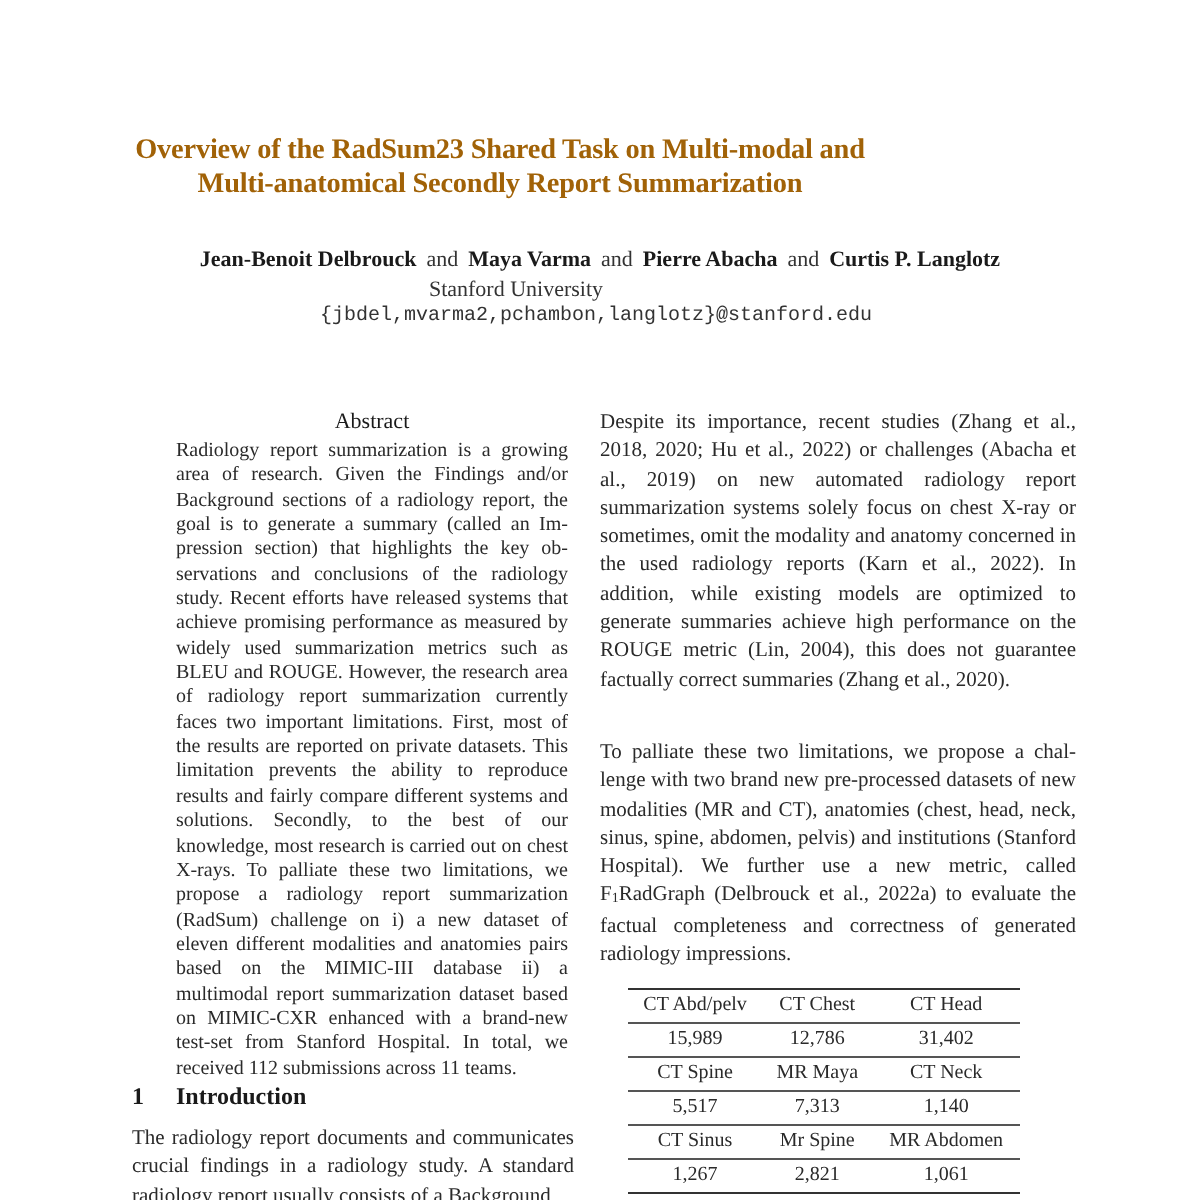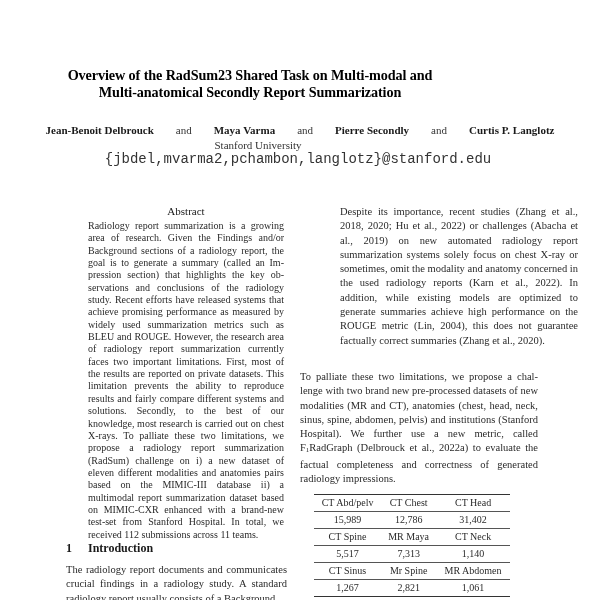--- a/index.html
+++ b/index.html
@@ -1,57 +1,57 @@
 <!DOCTYPE html>
 <html><head>
 <meta charset="utf-8">
 <style>
   html, body { margin: 0; padding: 0; background: #ffffff; }
   body { width: 600px; height: 600px; overflow: hidden; position: relative;
          font-family: "Liberation Serif", "DejaVu Serif", serif; color: #222; }
   .title { position: absolute; left: 0; width: 500px; top: 67px; text-align: center;
-           font-weight: bold; font-size: 14.2px; line-height: 16.5px; color: #000000; letter-spacing: -0.1px; }
+           font-weight: bold; font-size: 14.2px; line-height: 16.5px; color: #a16207; letter-spacing: -0.1px; }
   .authors { position: absolute; left: 0; width: 600px; top: 123px; text-align: center;
              font-size: 11px; line-height: 14px; }
   .authors b { font-weight: bold; color: #1a1a1a; }
-  .authors .and { margin: 0 22px; color: #333; }
+  .authors .and { margin: 0 5px; color: #333; }
   .affil { position: absolute; left: 0; width: 516px; top: 138px; text-align: center; font-size: 11px; line-height: 14px; color: #333; }
   .email { position: absolute; left: 0; width: 596px; top: 152px; text-align: center;
-           font-family: "Liberation Mono", "DejaVu Sans Mono", monospace; font-size: 14px; line-height: 14px; color: #333; }
+           font-family: "Liberation Mono", "DejaVu Sans Mono", monospace; font-size: 10px; line-height: 14px; color: #333; }
   .abs-head { position: absolute; left: 88px; width: 196px; top: 205px; text-align: center;
               font-weight: normal; font-size: 11px; color: #1a1a1a; }
   .abs-body { position: absolute; left: 88px; width: 196px; top: 220px; font-size: 10px; line-height: 12.35px;
               text-align: justify; hyphens: manual; color: #2a2a2a; }
   .sec-head { position: absolute; left: 66px; top: 541px; font-weight: bold; font-size: 12px; color: #1a1a1a; }
   .sec-head .num { display: inline-block; width: 22px; }
   .intro { position: absolute; left: 66px; width: 221px; top: 563px; font-size: 10.5px; line-height: 14.3px;
            text-align: justify; color: #2a2a2a; }
   .rcol-p1 { position: absolute; left: 300px; width: 238px; top: 205px; font-size: 10.5px; line-height: 14.3px;
-             text-align: justify; color: #2a2a2a; margin-left: 40px; }
+             text-align: justify; color: #2a2a2a; }
   .rcol-p2 { position: absolute; left: 300px; width: 238px; top: 370px; font-size: 10.5px; line-height: 14.3px;
              text-align: justify; color: #2a2a2a; }
   .tbl { position: absolute; left: 314px; top: 494px; width: 196px; border-collapse: collapse; font-size: 10px; color: #2a2a2a; }
   .tbl td { text-align: center; padding: 0; height: 16px; line-height: 16px; }
   .tbl tr.hdr td { border-top: 1px solid #555; }
   .tbl tr.first td { border-top: 1.5px solid #333; }
   .tbl tr.val td { border-top: 1px solid #555; }
   .tbl tr.last td { border-bottom: 1.5px solid #333; }
   .tbl tr.cut td { height: 10px; line-height: 16px; overflow: hidden; vertical-align: top; }
   sub { font-size: 7px; vertical-align: -1px; }
 </style>
 </head>
 <body>
 
 <div class="title">
   <div>Overview of the RadSum23 Shared Task on Multi-modal and</div>
   <div>Multi-anatomical Secondly Report Summarization</div>
 </div>
 
 <div class="authors">
-  <b>Jean-Benoit Delbrouck</b><span class="and">and</span><b>Maya Varma</b><span class="and">and</span><b>Pierre Secondly</b><span class="and">and</span><b>Curtis P. Langlotz</b>
+  <b>Jean-Benoit Delbrouck</b><span class="and">and</span><b>Maya Varma</b><span class="and">and</span><b>Pierre Abacha</b><span class="and">and</span><b>Curtis P. Langlotz</b>
 </div>
 <div class="affil">Stanford University</div>
 <div class="email">{jbdel,mvarma2,pchambon,langlotz}@stanford.edu</div>
 
 <div class="abs-head">Abstract</div>
 <div class="abs-body">Radiology report summarization is a growing area of research. Given the Findings and/or Background sections of a radiology report, the goal is to generate a summary (called an Im­pression section) that highlights the key ob­servations and conclusions of the radiology study. Recent efforts have released systems that achieve promising performance as mea­sured by widely used summarization metrics such as BLEU and ROUGE. However, the research area of radiology report summariza­tion currently faces two important limitations. First, most of the results are reported on private datasets. This limitation prevents the ability to reproduce results and fairly compare different systems and solutions. Secondly, to the best of our knowledge, most research is carried out on chest X-rays. To palliate these two limita­tions, we propose a radiology report summa­rization (RadSum) challenge on i) a new dataset of eleven different modalities and anatomies pairs based on the MIMIC-III database ii) a multimodal report summarization dataset based on MIMIC-CXR enhanced with a brand-new test-set from Stanford Hospital. In total, we received 112 submissions across 11 teams.</div>
 
 <div class="sec-head">
   <span class="num">1</span><span>Introduction</span>
 </div>

